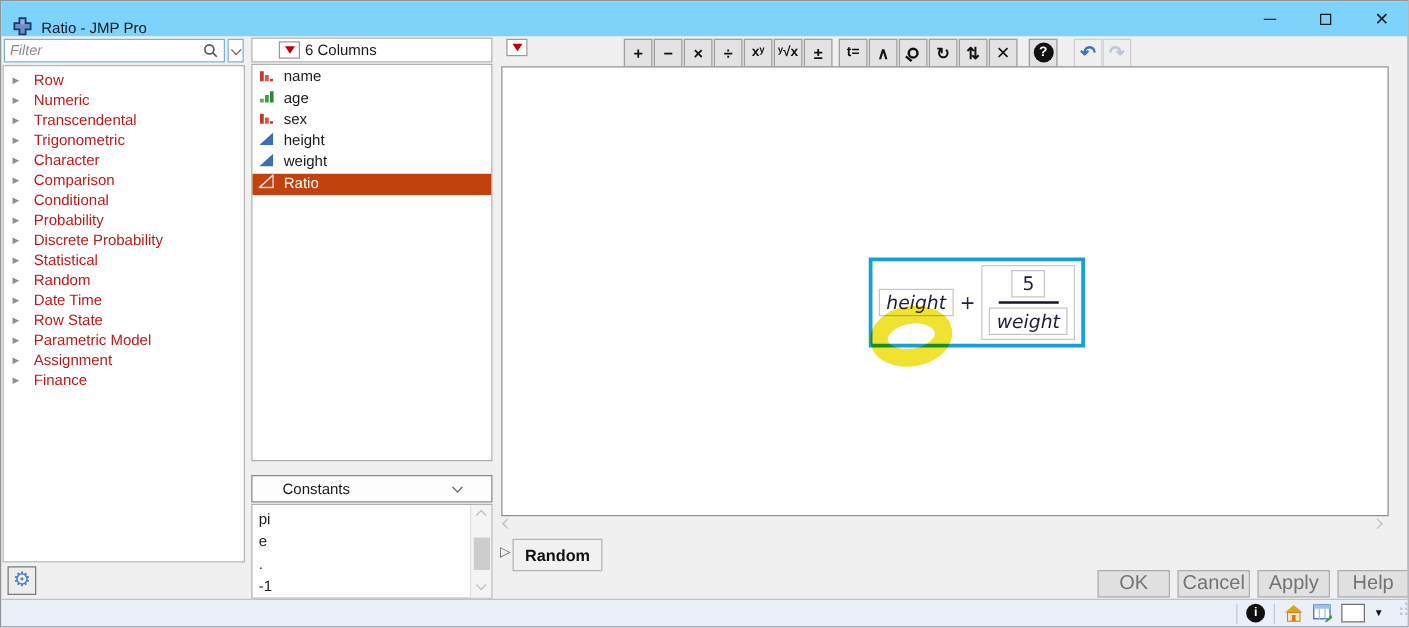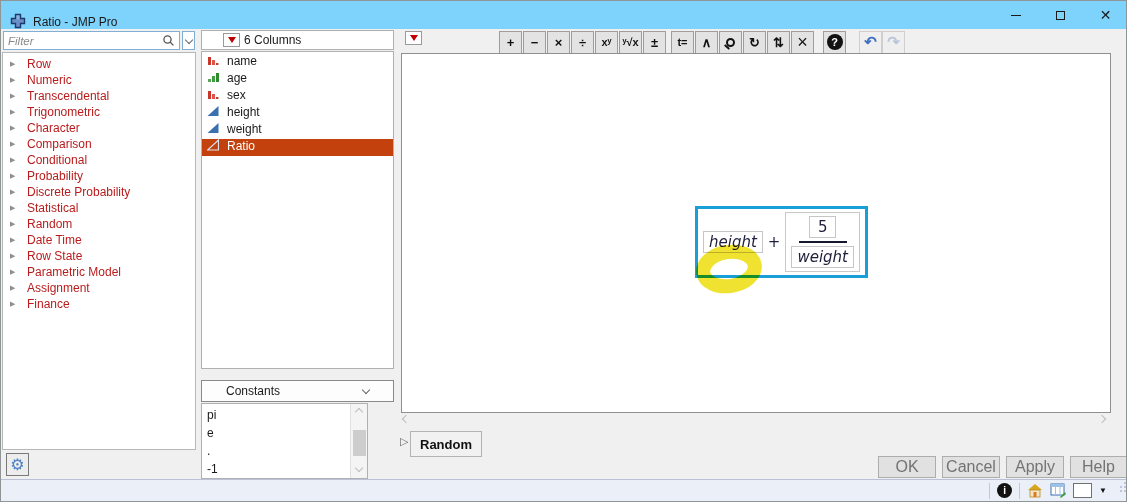--- a/index.html
+++ b/index.html
@@ -58,21 +58,21 @@
               background:#fff; border:1px solid #b0b0b0; padding-top:2px; }
   .col-row { height:17px; display:flex; align-items:flex-start; padding-left:5px; }
   .col-row .cicon { width:14px; display:flex; align-items:center; }
   .col-row .clabel { font-size:12px; color:#1a1a1a; margin-left:6px; }
   .col-row.selected { background:#c2410c; }
   .col-row.selected .clabel { color:#fff; }
 
   .combo { position:absolute; left:200px; top:379px; width:193px; height:22px;
            background:#fdfdfd; border:1px solid #8a8a8a; display:flex; align-items:center; padding:0 24px; }
   .combo .combotext { flex:1; font-size:12px; color:#1a1a1a; }
-  .const-list { position:absolute; left:200px; top:402px; width:167px; height:76px;
+  .const-list { position:absolute; left:200px; top:402px; width:193px; height:76px;
                 background:#fff; border:1px solid #b0b0b0;padding-left:12px; }
   .const-items { position:absolute; left:0; top:0; right:17px; bottom:0; padding:2px 0 0 5px; }
   .const-row { height:18px; font-size:12px; color:#1a1a1a; display:flex; align-items:center; }
   .scrollcol { position:absolute; right:0; top:0; width:17px; height:100%; background:#f4f4f4; border-left:1px solid #e0e0e0; }
   .scrollcol .thumb { position:absolute; left:2px; top:26px; width:13px; height:26px; background:#cdcdcd; }
   .sc-up { position:absolute; left:5px; top:5px; }
   .sc-dn { position:absolute; left:5px; bottom:7px; }
 
   
   .chev { display:inline-block; width:6px; height:6px; border-right:1.5px solid #666; border-bottom:1.5px solid #666; }

